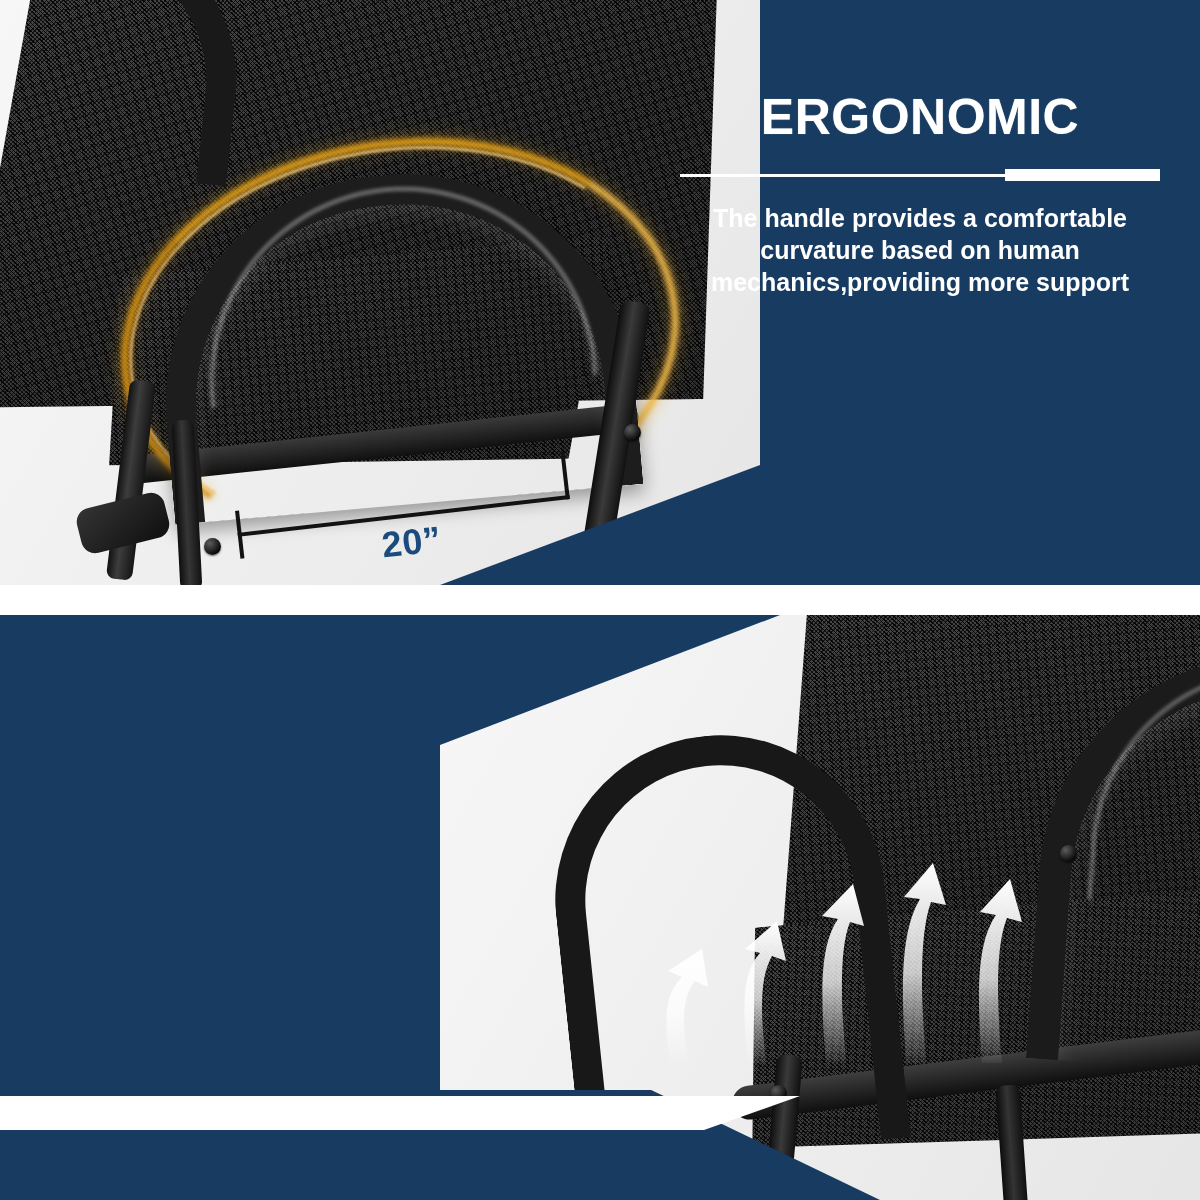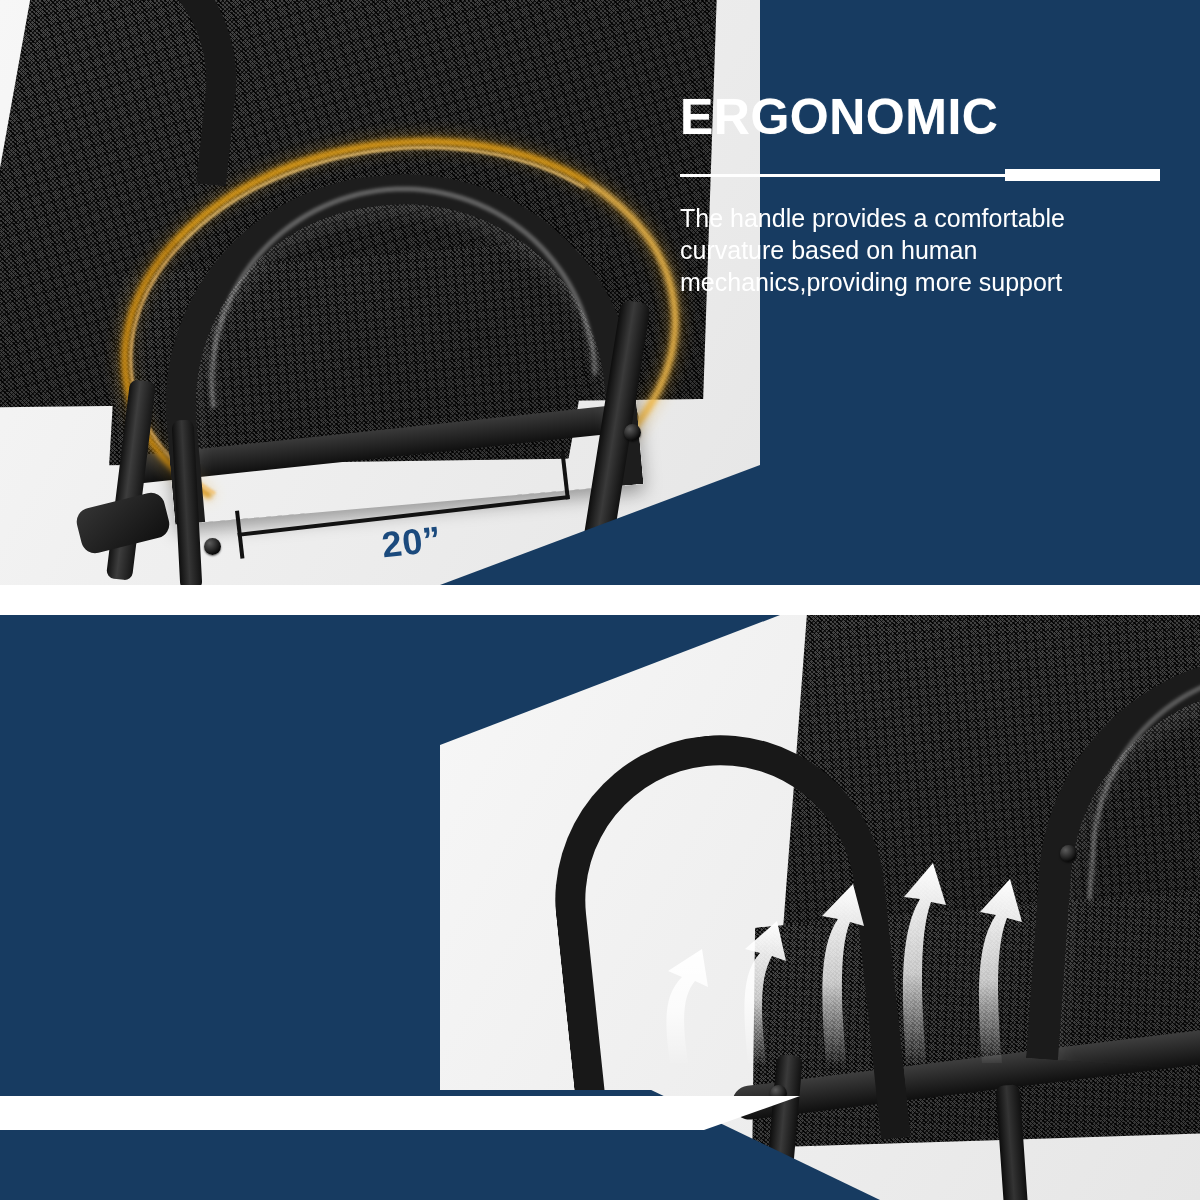--- a/index.html
+++ b/index.html
@@ -36,33 +36,33 @@
              clip-path: polygon(0 0, 100% 0, 0 100%); }
   #wedge-b2{ left:0; bottom:0; width:880px; height:110px;
              clip-path: polygon(0 0, 0 100%, 100% 100%, 74% 0); }
 
   
   #stripe-bottom{ position:absolute; left:0; bottom:70px; width:800px; height:34px;
                   background:#ffffff; clip-path: polygon(0 0, 100% 0, 88% 100%, 0 100%); }
 
   
   .txt-block{ position:absolute; color:#ffffff; }
-  #txt-top{ right:40px; top:92px; width:480px; text-align:left; }
+  #txt-top{ right:40px; top:92px; width:480px; text-align:center; }
 
   .headline{ font-size:50px; font-weight:bold; line-height:1.02;
              letter-spacing:0.5px; text-shadow:0 0 1px rgba(255,255,255,.5); }
 
   .rule{ position:relative; height:12px; margin:26px 0 22px 0; }
   .rule .thin{ position:absolute; top:5px; height:3px; background:#ffffff; }
   .rule .thick{ position:absolute; top:0; height:12px; background:#ffffff; }
   
   #rule-top .thin { left:0; right:0; }
   #rule-top .thick{ right:0; width:155px; }
 
-  .body-copy{ font-size:25px; line-height:1.27; font-weight:400; }
+  .body-copy{ font-size:25px; line-height:1.27; font-weight:700; }
 
   
   .art{ position:absolute; }
 
   
   .mesh{
     background-color:#2b2b2b;
     background-image:
       repeating-linear-gradient(48deg, rgba(0,0,0,.85) 0 1px, rgba(90,90,90,.16) 1px 3px),
       repeating-linear-gradient(-42deg, rgba(0,0,0,.8) 0 1px, rgba(105,105,105,.18) 1px 3px),

